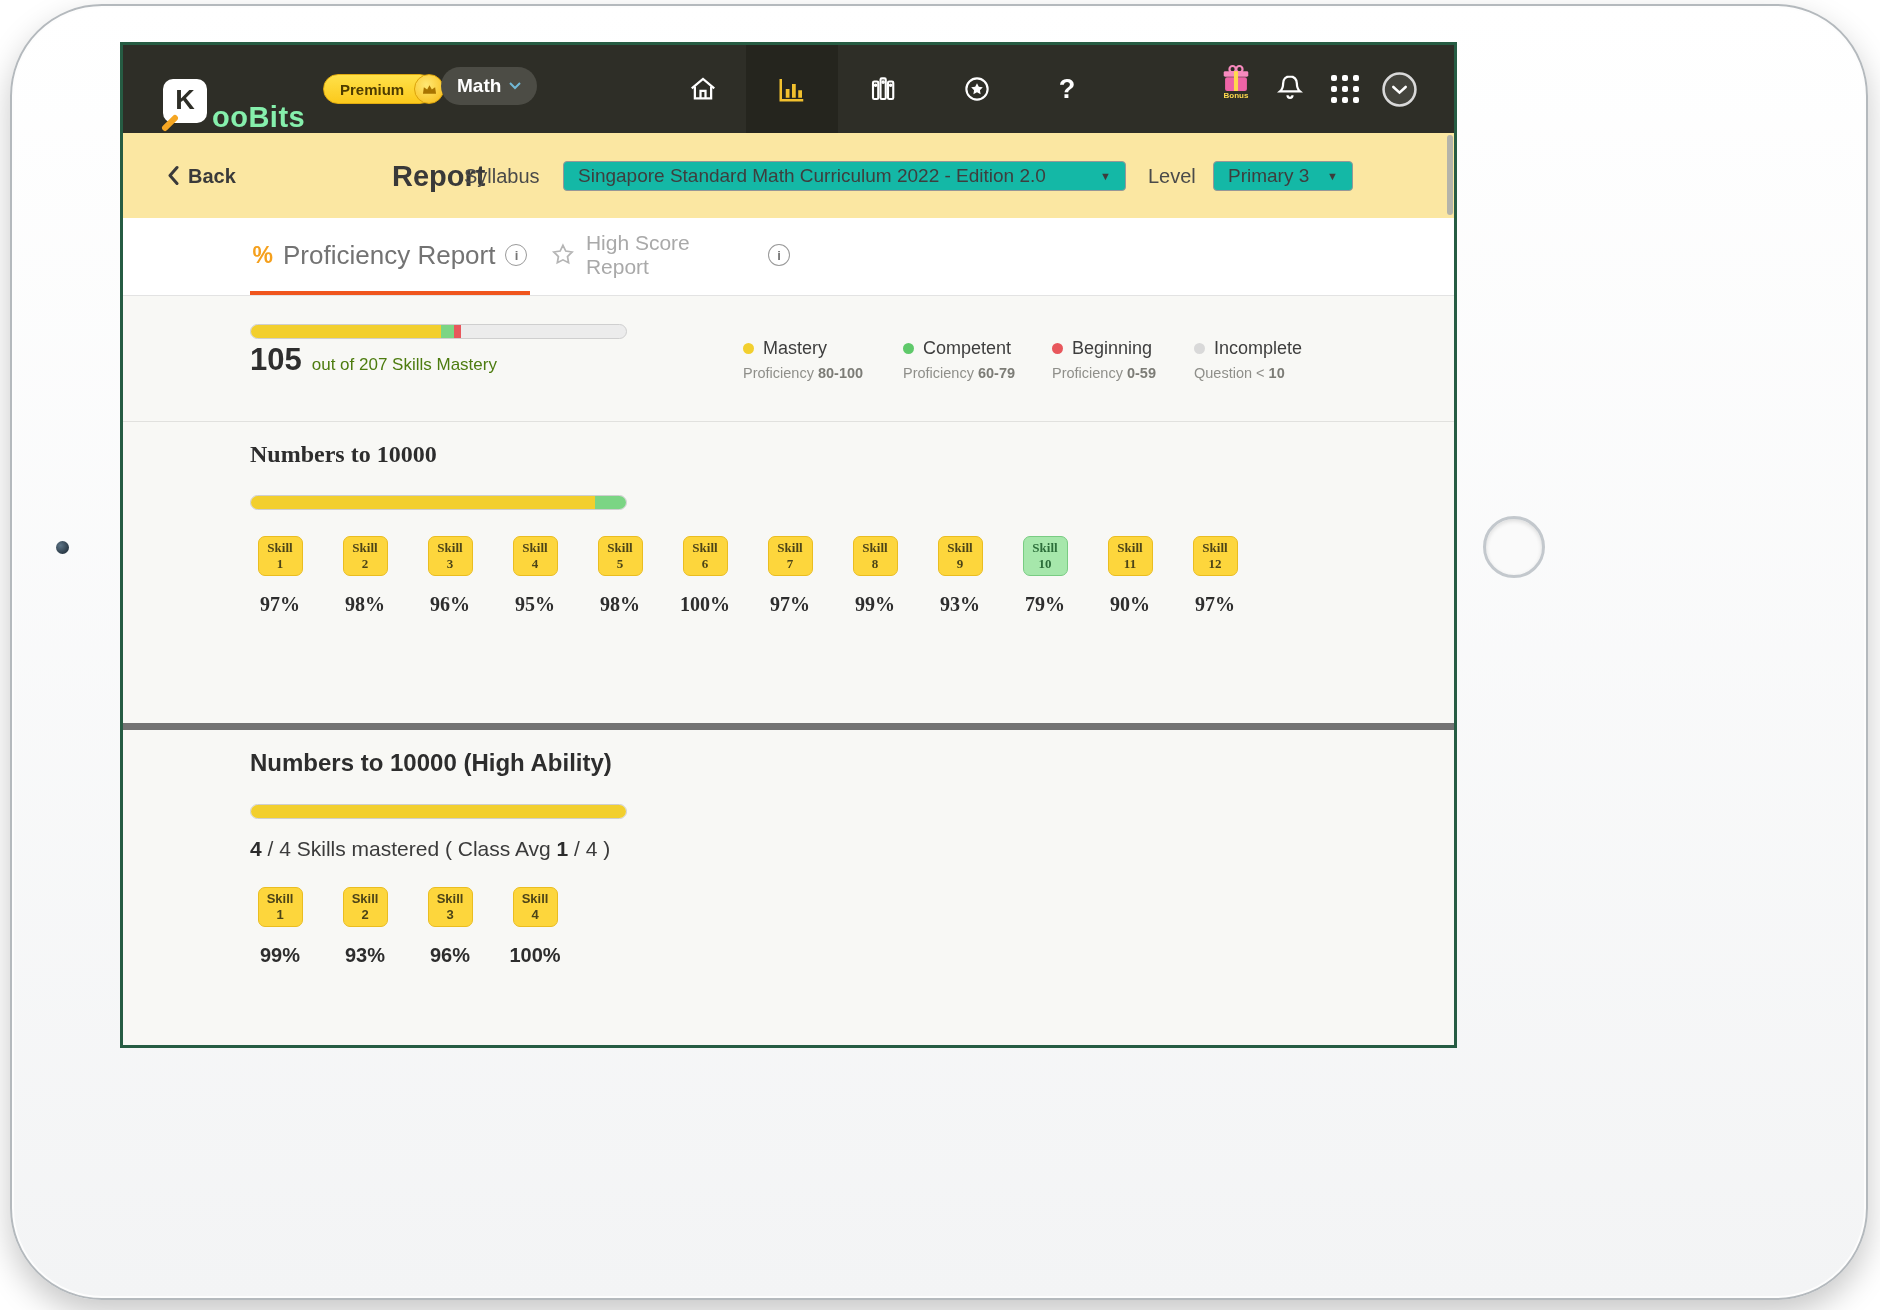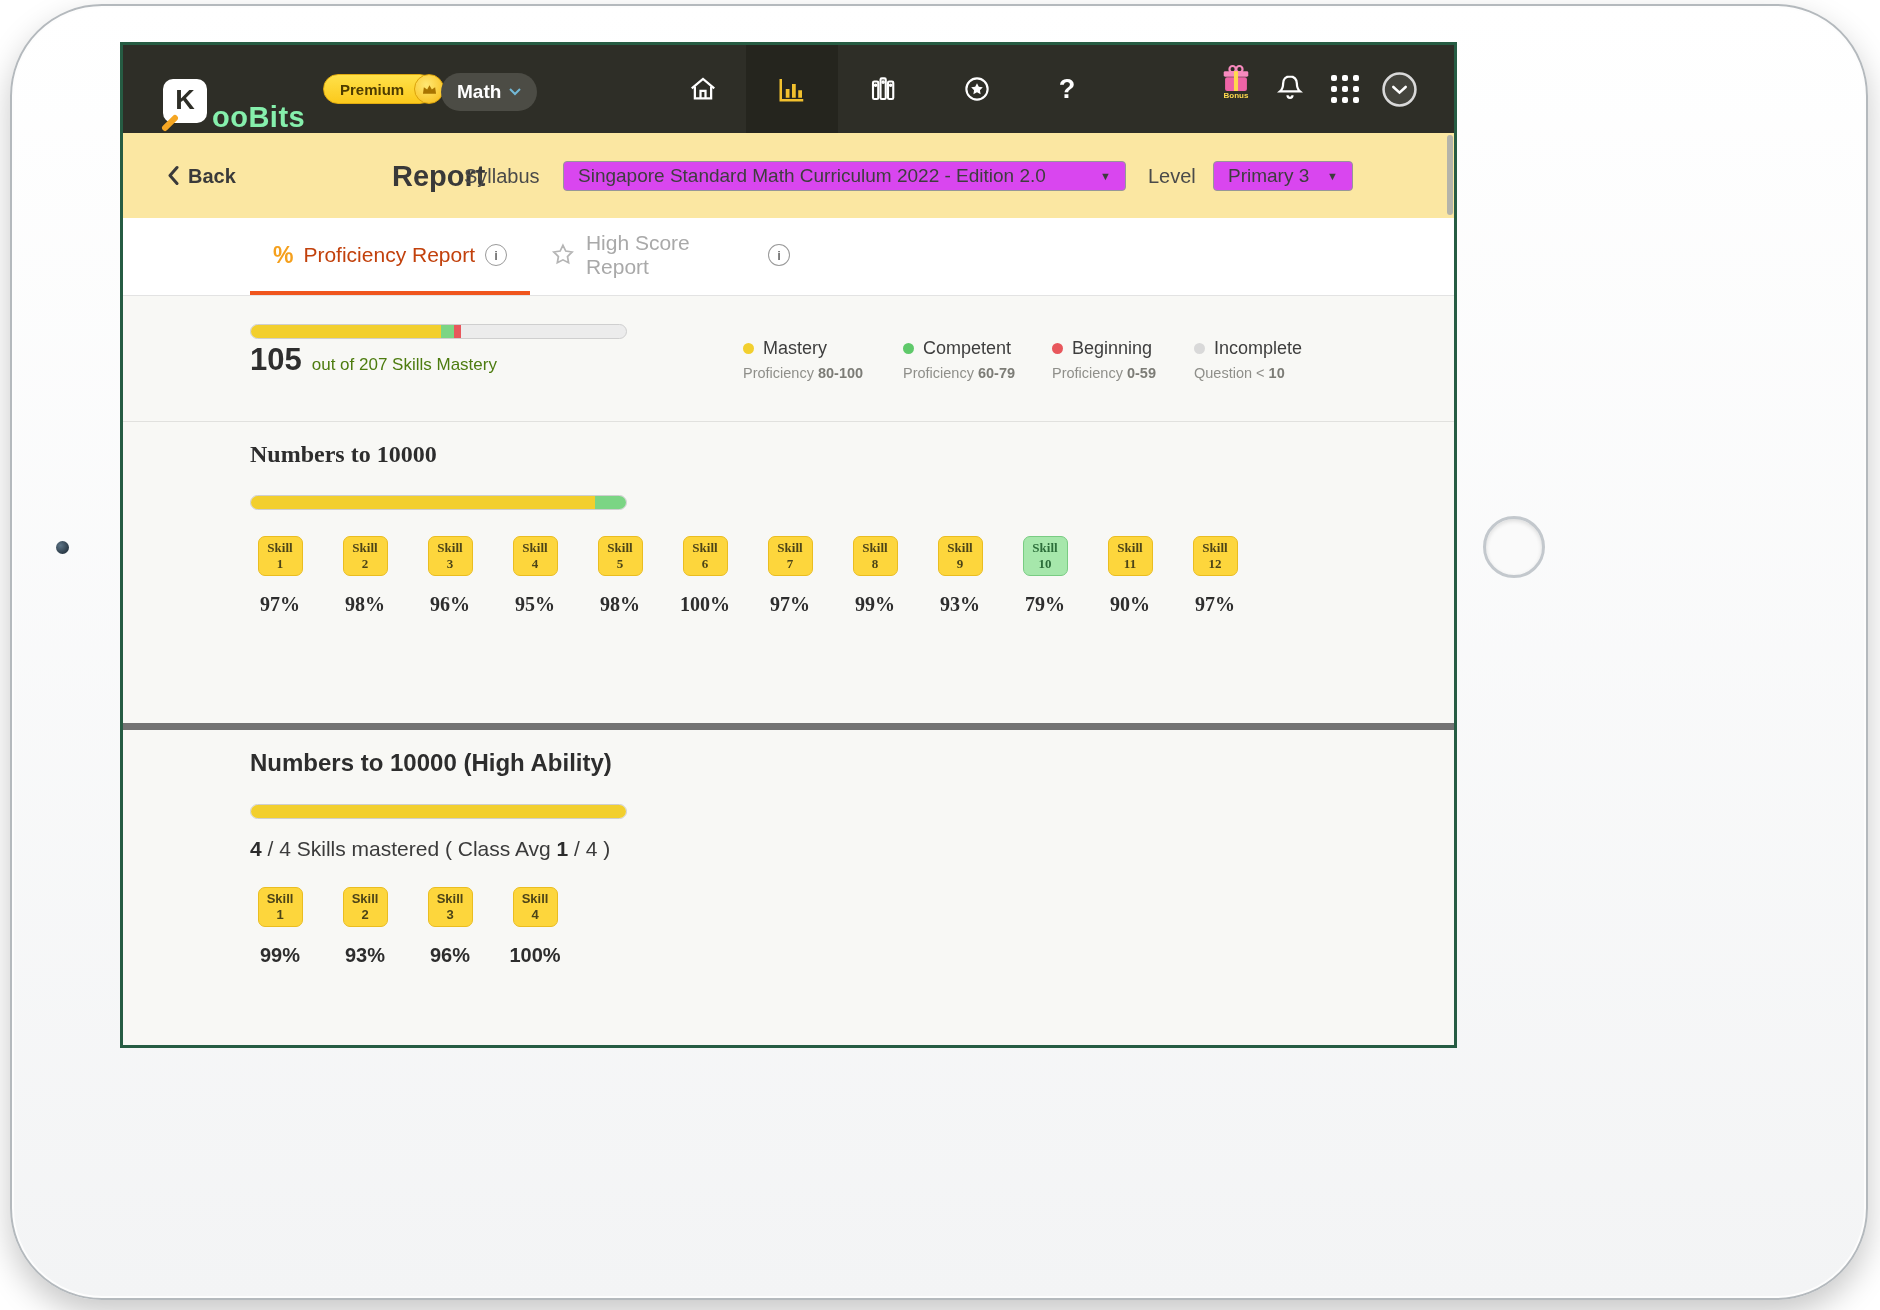--- a/index.html
+++ b/index.html
@@ -27,57 +27,57 @@
     display: flex; align-items: center; justify-content: center; font-size: 27px; font-weight: bold; color: #2e2e27; }
   .logo-pencil { position: absolute; left: -3px; bottom: -3px; width: 20px; height: 6px; background: #f5a623;
     border-radius: 3px; transform: rotate(-45deg); }
   .logo-rest { color: #86efac; font-size: 29px; font-weight: bold; letter-spacing: .5px; margin-top: 34px; }
   .premium-pill { position: absolute; left: 200px; top: 29px; height: 30px; padding: 0 30px 0 16px;
     background: linear-gradient(180deg,#ffe14a,#fbc91c); border: 1px solid #e0ab10; border-radius: 16px;
     display: flex; align-items: center; font-size: 15px; font-weight: bold; color: #4e3c00; cursor: pointer; }
   .premium-crown { position: absolute; right: -10px; top: -1px; width: 30px; height: 30px; border-radius: 50%;
     background: radial-gradient(circle at 40% 35%, #ffe873, #f7b912); border: 1px solid #dba30a;
     display: flex; align-items: center; justify-content: center; }
-  .subject-pill { position: absolute; left: 318px; top: 28px; height: 38px; padding: 0 16px;
+  .subject-pill { position: absolute; left: 318px; top: 22px; height: 38px; padding: 0 16px;
     background: #4c4c45; border-radius: 19px; display: flex; align-items: center; gap: 8px;
     color: #ffffff; font-size: 19px; font-weight: bold; cursor: pointer; }
   .nav-item { position: absolute; top: 0; width: 92px; height: 88px; display: flex; align-items: center;
     justify-content: center; cursor: pointer; }
   .nav-item.active { background: #25251e; }
   .help-glyph { color: #ffffff; font-size: 27px; font-weight: bold; }
   .gift-wrap { position: absolute; top: 18px; display: flex; flex-direction: column; align-items: center; cursor: pointer; }
   .bonus-label { font-size: 8px; color: #ffd94d; font-weight: bold; margin-top: -2px; }
   .icon-btn { position: absolute; top: 26px; cursor: pointer; }
   .grid-dots { display: grid; grid-template-columns: repeat(3, 6px); grid-template-rows: repeat(3, 6px); gap: 5px; }
   .grid-dots span { width: 6px; height: 6px; border-radius: 2px; background: #ffffff; }
 
   
   .banner { position: relative; height: 85px; background: #fbe7a2; flex: 0 0 auto; }
   .banner .v { position: absolute; top: 50%; transform: translateY(-50%); }
   .back-btn { left: 44px; display: flex; align-items: center; gap: 9px; font-size: 20px; font-weight: bold;
     color: #3a3a3a; cursor: pointer; }
   .report-title { left: 225px; font-size: 29px; font-weight: bold; color: #393939; margin-left: 44px; }
   .syllabus-label { left: 341px; font-size: 20px; color: #4a4a4a; }
-  .select { background: #d946ef; border: 1px solid #979797; border-radius: 4px; height: 30px;
+  .select { background: #14b8a6; border: 1px solid #979797; border-radius: 4px; height: 30px;
     display: flex; align-items: center; justify-content: space-between; padding: 0 14px;
     font-size: 19px; color: #3e3e3e; cursor: pointer; }
   .syllabus-select { left: 440px; width: 563px; }
   .level-label { left: 1025px; font-size: 20px; color: #4a4a4a; }
   .level-select { left: 1090px; width: 140px; }
   .caret { font-size: 11px; color: #3c3c3c; margin-left: 12px; }
   .scroll-thumb { position: absolute; right: 1px; top: 2px; width: 6px; height: 80px; background: #b4b4aa; border-radius: 3px; }
 
   
   .tabs { position: relative; height: 78px; background: #ffffff; border-bottom: 1px solid #e3e3e3; flex: 0 0 auto; }
   .tab { position: absolute; top: 0; height: 74px; display: flex; align-items: center; justify-content: center;
     gap: 10px; cursor: pointer; }
   .tab-proficiency { left: 127px; width: 280px; }
   .tab-highscore { left: 427px; width: 240px; }
   .pct-glyph { color: #f5a01d; font-size: 23px; font-weight: bold; }
-  .tab-label-active { font-size: 21px; color: #c2410c; }
+  .tab-label-active { font-size: 26px; color: #737373; }
   .tab-label-inactive { font-size: 21px; color: #a9a9a9; }
   .info-circle { width: 22px; height: 22px; border-radius: 50%; border: 1.5px solid #9a9a9a; color: #757575;
     font-size: 13px; font-weight: bold; display: flex; align-items: center; justify-content: center; }
   .tab-underline { position: absolute; left: 127px; bottom: 0; width: 280px; height: 4px; background: #f0561d; }
 
   
   .content { flex: 1; background: #f8f8f5; display: flex; flex-direction: column; overflow: hidden; }
 
   .bar { height: 15px; width: 377px; border-radius: 8px; background: #ececec; border: 1px solid #cfcfcf;
     overflow: hidden; display: flex; }

